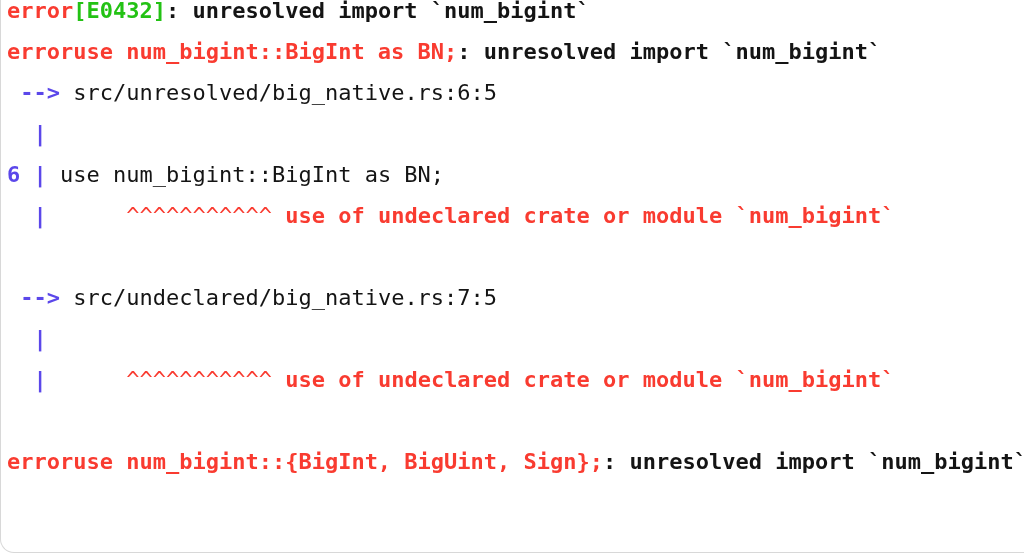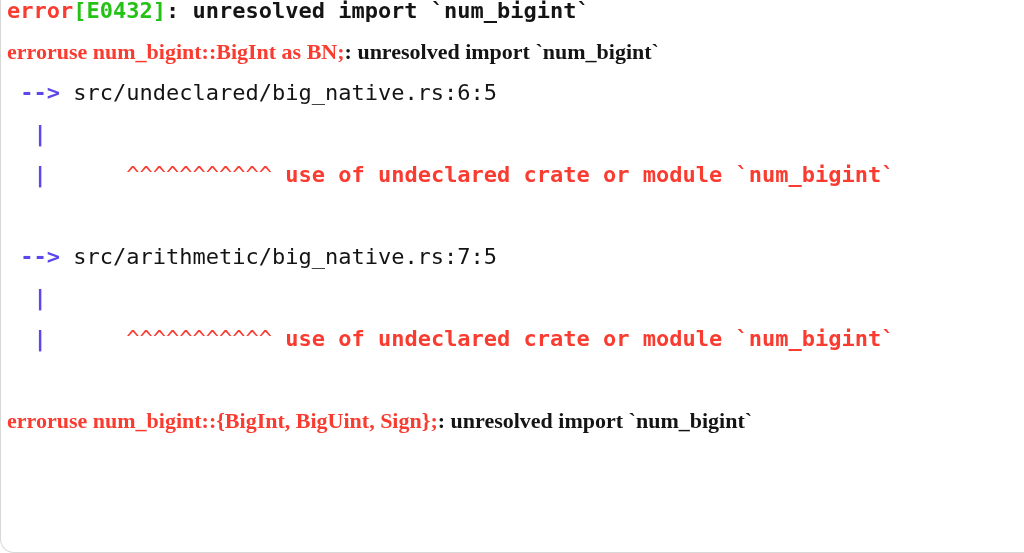--- a/index.html
+++ b/index.html
@@ -48,46 +48,47 @@
 
   
   .red        { color: #f93b30; }
   .red-b      { color: #f93b30; font-weight: bold; }
   .green-b    { color: #23c214; font-weight: bold; }
   .blue-b     { color: #5b47ea; font-weight: bold; }
   .black      { color: #141414; }
   .black-b    { color: #141414; font-weight: bold; }
 
   
-  .err-head   { font-weight: bold; font-family: Liberation Serif, serif; }
+  .err-head   { font-weight: bold; }
 
   
   .gutter { display: inline-block; }
 </style>
 </head>
 <body>
 
 <div id="terminal">
   <div class="scroll-area">
 
     <div class="line"><span class="red-b">error</span><span class="green-b">[E0432]</span><span class="black-b">: unresolved import `num_bigint`</span></div>
 
     <div class="line err-head"><span class="red-b">error</span><span class="red-b">use num_bigint::BigInt as BN;</span><span class="black-b">: </span><span class="black-b">unresolved import `num_bigint`</span></div>
 
-    <div class="line"><span class="black"> </span><span class="blue-b">--&gt;</span><span class="black"> </span><span class="black">src/undeclared/big_native.rs:6:5</span></div>
+    <div class="line"><span class="black"> </span><span class="blue-b">--&gt;</span><span class="black"> </span><span class="black">src/unresolved/big_native.rs:6:5</span></div>
 
     <div class="line"><span class="blue-b gutter">  |</span></div>
 
+    <div class="line"><span class="blue-b">6</span><span class="blue-b"> </span><span class="blue-b">|</span><span class="black"> </span><span class="black">use num_bigint::BigInt as BN;</span></div>
 
     <div class="line"><span class="blue-b gutter">  |</span><span>      </span><span class="red">^^^^^^^^^^^</span><span class="red-b"> </span><span class="red-b">use of undeclared crate or module `num_bigint`</span></div>
 
     <div class="line blank"></div>
 
 
-    <div class="line"><span class="black"> </span><span class="blue-b">--&gt;</span><span class="black"> </span><span class="black">src/arithmetic/big_native.rs:7:5</span></div>
+    <div class="line"><span class="black"> </span><span class="blue-b">--&gt;</span><span class="black"> </span><span class="black">src/undeclared/big_native.rs:7:5</span></div>
 
     <div class="line"><span class="blue-b gutter">  |</span></div>
 
 
     <div class="line"><span class="blue-b gutter">  |</span><span>      </span><span class="red">^^^^^^^^^^^</span><span class="red-b"> </span><span class="red-b">use of undeclared crate or module `num_bigint`</span></div>
 
     <div class="line blank"></div>
 
     <div class="line err-head"><span class="red-b">error</span><span class="red-b">use num_bigint::{BigInt, BigUint, Sign};</span><span class="black-b">: </span><span class="black-b">unresolved import `num_bigint`</span></div>
 

